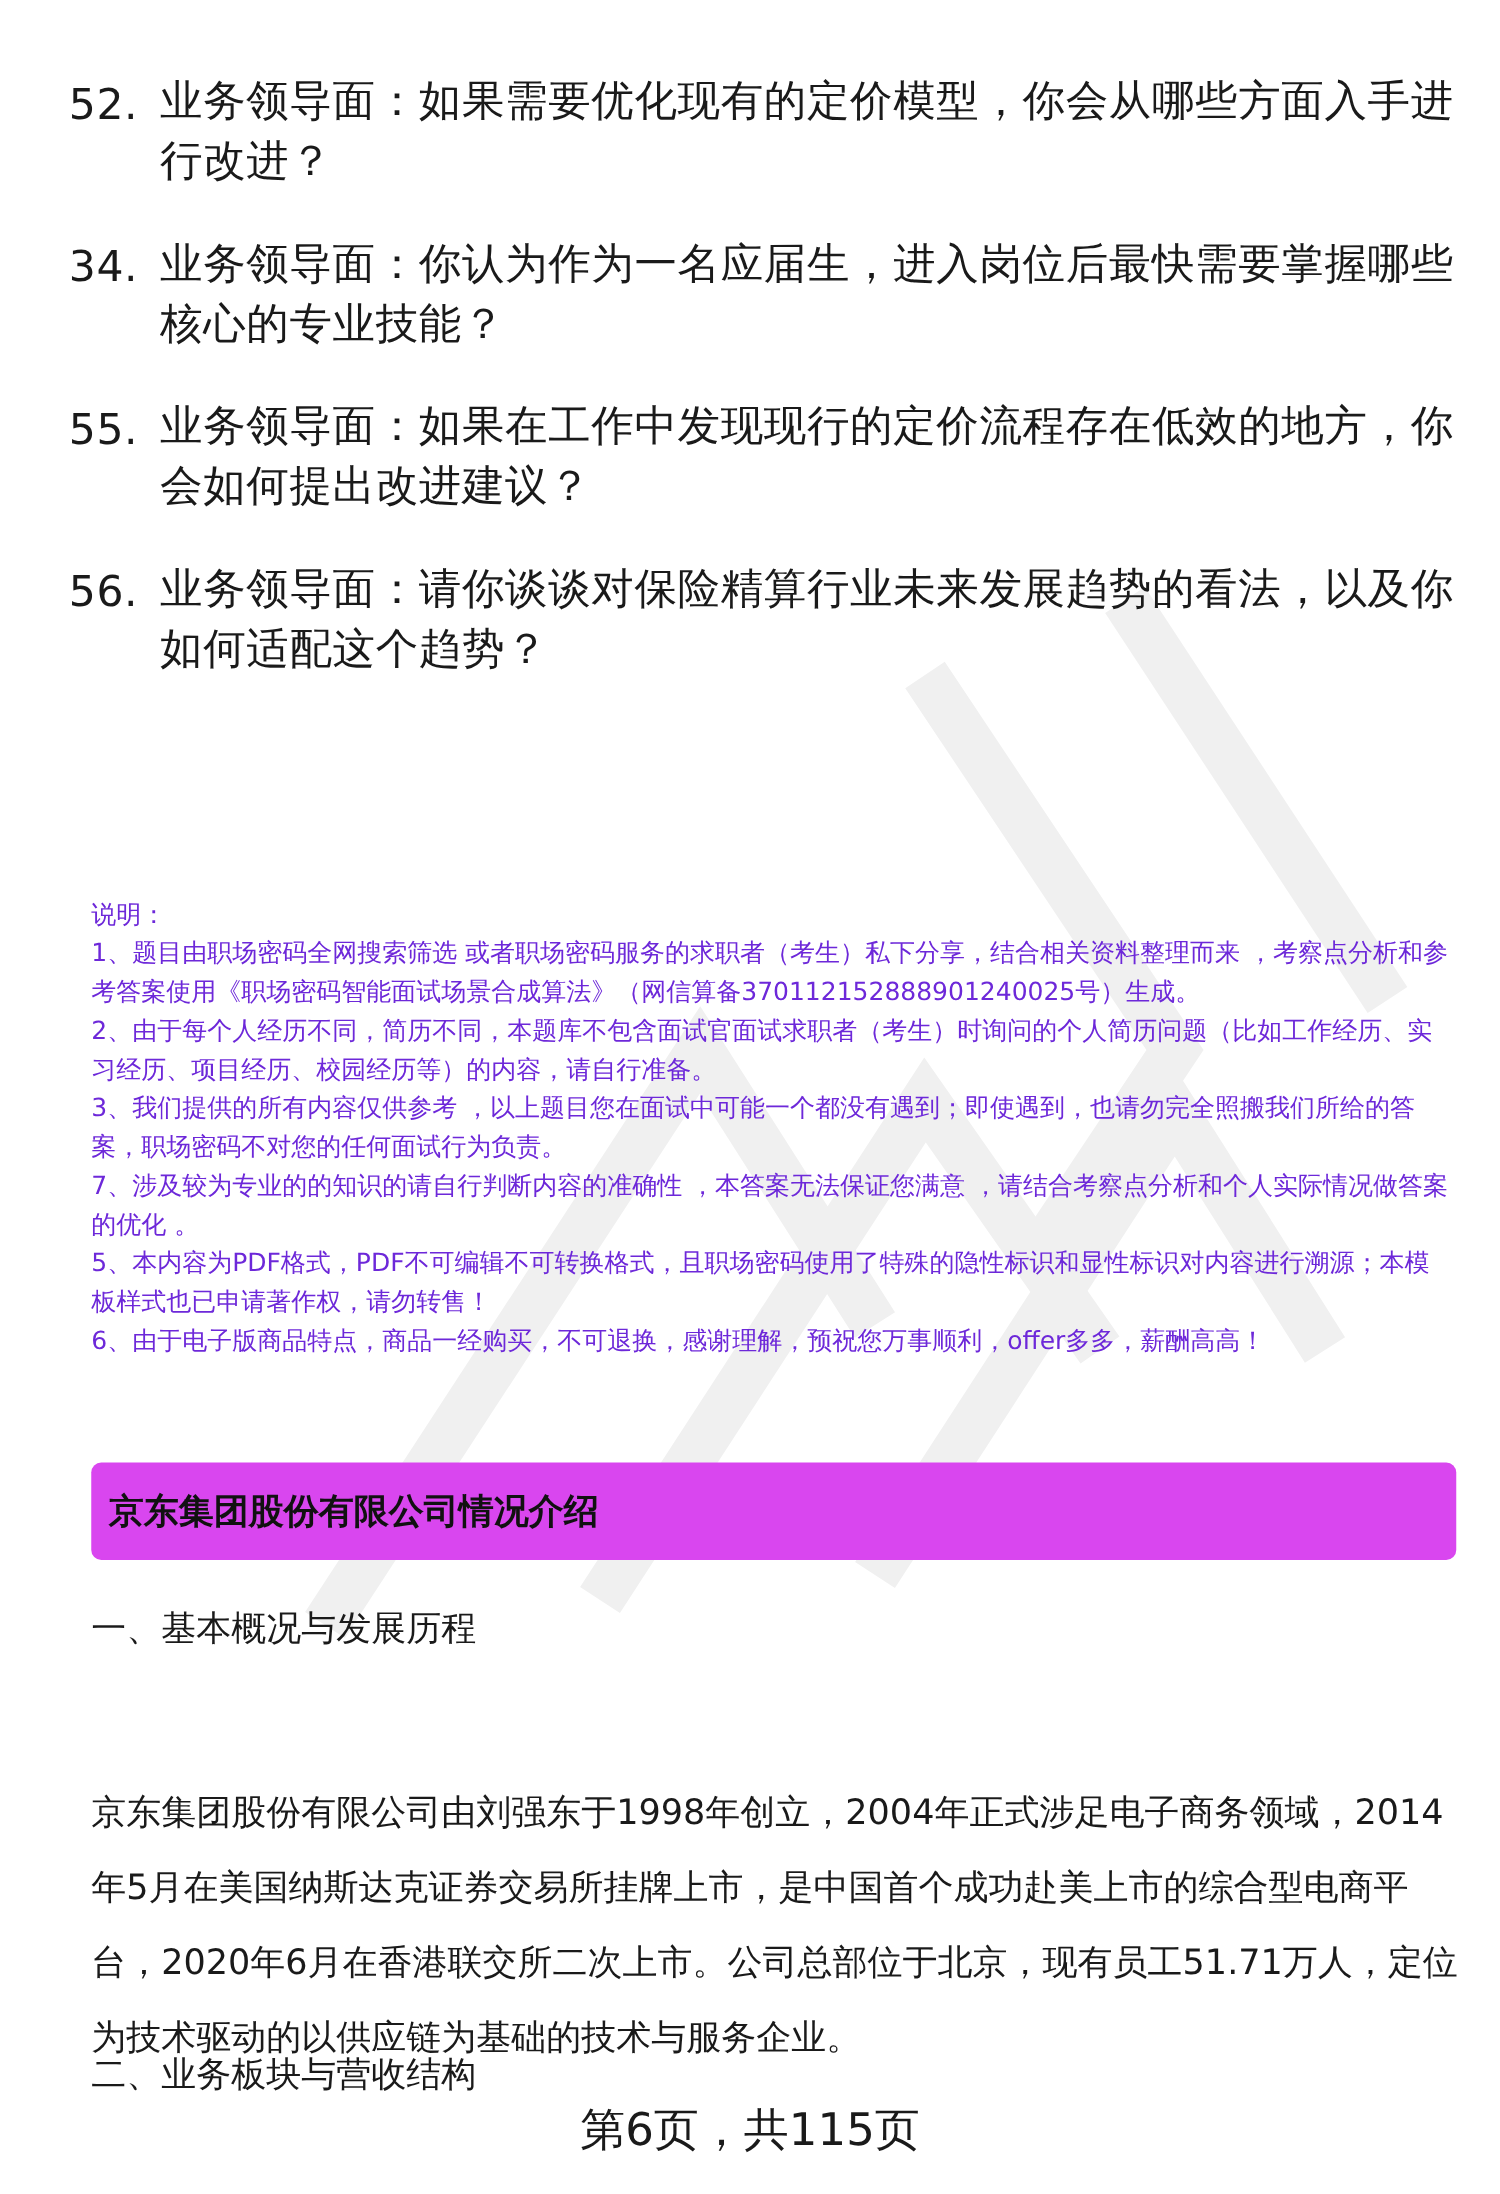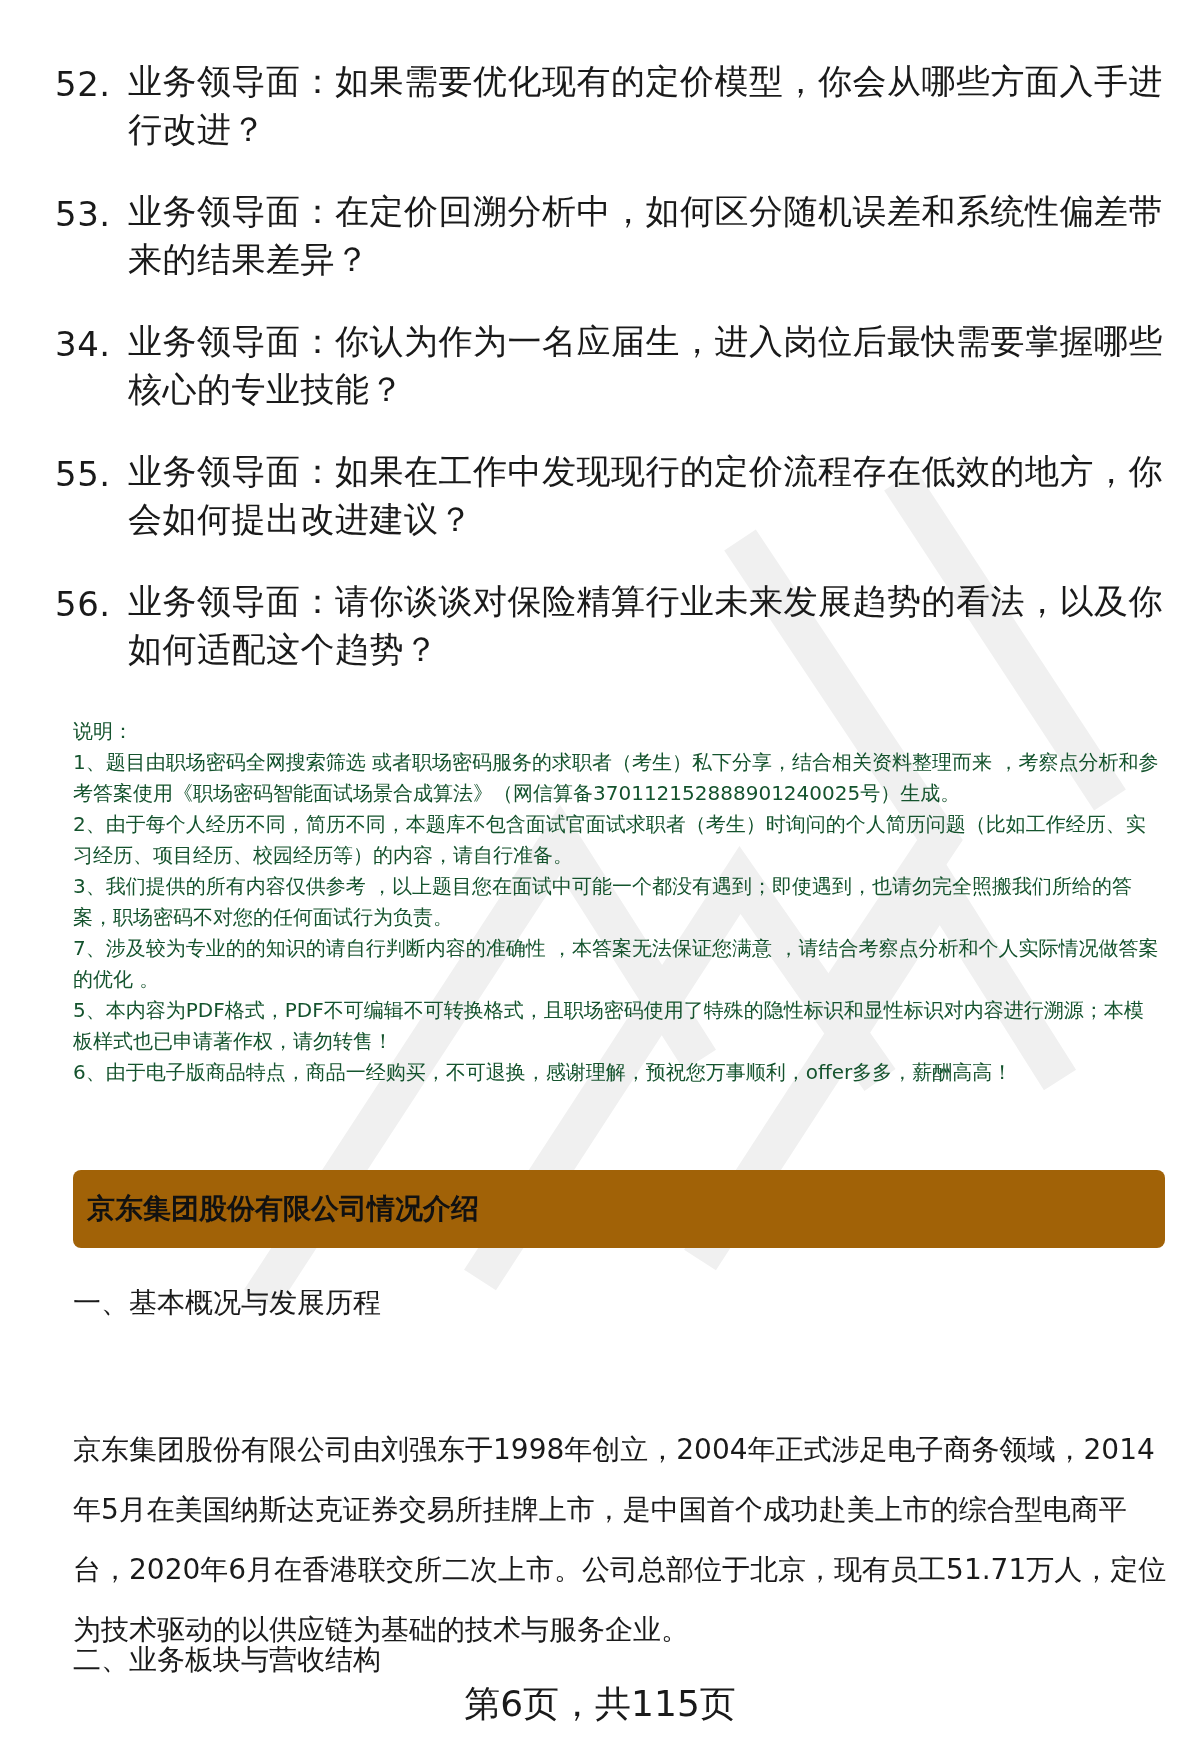--- a/index.html
+++ b/index.html
@@ -49,32 +49,32 @@
       flex: 1;
       font-family: Liberation Mono, monospace;
     }
     .notes {
       position: absolute;
       left: 73px;
       top: 716px;
       width: 1090px;
       font-size: 20px;
       line-height: 31px;
-      color: #14532d;
+      color: #6d28d9;
     }
     .notes p {
       margin: 0;
     }
     .banner {
       position: absolute;
       left: 73px;
       top: 1170px;
       width: 1092px;
       height: 78px;
-      background: #a16207;
+      background: #d946ef;
       border-radius: 8px;
       display: flex;
       align-items: center;
     }
     .banner-title {
       margin-left: 14px;
       font-size: 28px;
       font-weight: bold;
       color: #111;
     }
@@ -120,24 +120,20 @@
 </svg>
 
 <div class="page">
 
   <div class="questions">
     <div class="question">
       <span class="q-num">52.</span>
       <span class="q-text">业务领导面：如果需要优化现有的定价模型，你会从哪些方面入手进行改进？</span>
     </div>
     <div class="question">
-      <span class="q-num">53.</span>
-      <span class="q-text">业务领导面：在定价回溯分析中，如何区分随机误差和系统性偏差带来的结果差异？</span>
-    </div>
-    <div class="question">
       <span class="q-num">34.</span>
       <span class="q-text">业务领导面：你认为作为一名应届生，进入岗位后最快需要掌握哪些核心的专业技能？</span>
     </div>
     <div class="question">
       <span class="q-num">55.</span>
       <span class="q-text">业务领导面：如果在工作中发现现行的定价流程存在低效的地方，你会如何提出改进建议？</span>
     </div>
     <div class="question">
       <span class="q-num">56.</span>
       <span class="q-text">业务领导面：请你谈谈对保险精算行业未来发展趋势的看法，以及你如何适配这个趋势？</span>

